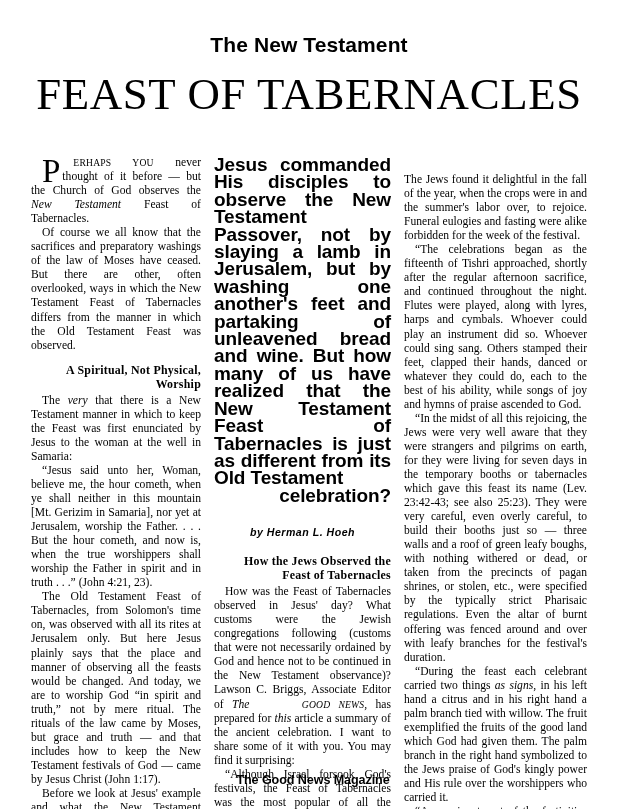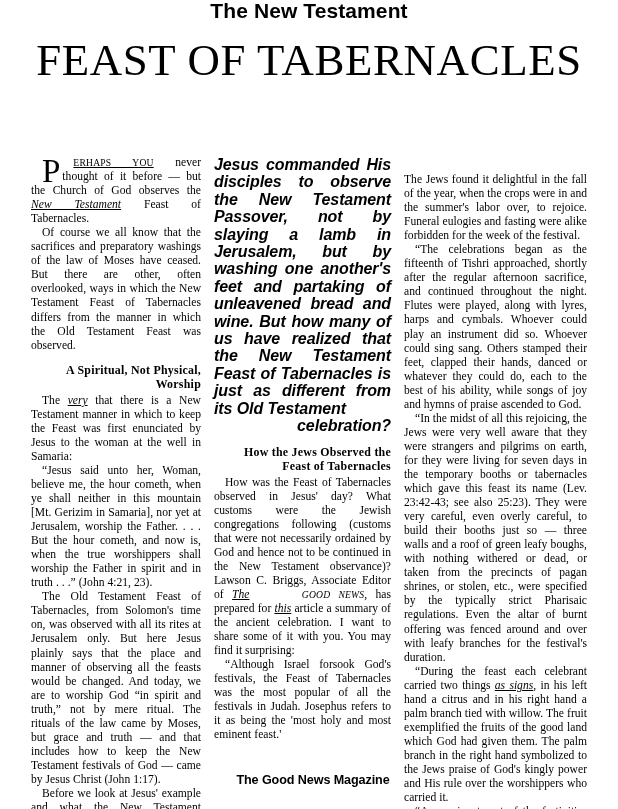--- a/index.html
+++ b/index.html
@@ -17,20 +17,21 @@
   .page {
     position: relative;
     width: 618px;
     height: 809px;
     box-sizing: border-box;
     padding: 0;
   }
 
   
   .masthead {
+    padding-top: 34px;
     text-align: center;
   }
   .kicker {
     font-family: "Liberation Sans", "DejaVu Sans", sans-serif;
     font-weight: bold;
     font-size: 21px;
     letter-spacing: 0.1px;
     line-height: 1;
     margin: 0;
   }
@@ -68,37 +69,36 @@
     margin: 0;
     font-size: 11.6px;
     line-height: 14.05px;
     text-align: justify;
     text-indent: 11px;
     hyphens: auto;
     -webkit-hyphens: auto;
     word-spacing: 0.1px;
   }
   p.body.noindent { text-indent: 0; margin-top: 17px; }
-  p.body i, p.body em { font-style: italic; text-decoration: underline; }
+  p.body i, p.body em { font-style: italic; }
 
   .dropcap-para {
     text-indent: 0;
   }
   .dropcap {
     float: left;
     font-size: 33px;
     line-height: 26px;
     padding: 1px 2px 0 0;
     margin-top: 1px;
     font-family: "Liberation Serif", "DejaVu Serif", serif;
   }
   .smallcaps {
     font-size: 9.6px;
     letter-spacing: 0.2px;
-    text-decoration: underline;
   }
   .scitalic {
     font-style: italic;
     font-size: 9.6px;
     letter-spacing: 0.2px;
     margin-left: 44px;
   }
 
   
   h2.subhead {
@@ -107,22 +107,21 @@
     text-align: right;
     line-height: 14px;
     margin: 10px 0 3px 0;
     letter-spacing: 0.25px;
   }
 
   
   .pullquote {
     font-family: "Liberation Sans", "DejaVu Sans", sans-serif;
     font-weight: bold;
-    font-style: italic;
-    font-size: 16px;
+    font-size: 19px;
     line-height: 17.4px;
     text-align: justify;
     margin: 0;
     letter-spacing: -0.1px;
   }
   .pullquote .last-line {
     display: block;
     text-align: right;
   }
   .byline {
@@ -174,20 +173,21 @@
 
       <p class="body">The Old Testament Feast of Tabernacles, from Solomon's time on, was observed with all its rites at Jerusalem only. But here Jesus plainly says that the place and manner of observing all the feasts would be changed. And today, we are to worship God “in spirit and truth,” not by mere ritual. The rituals of the law came by Moses, but grace and truth — and that includes how to keep the New Testament festivals of God — came by Jesus Christ (John 1:17).</p>
 
       <p class="body">Before we look at Jesus' example and what the New Testament reveals about keeping the Feast of Tabernacles, we need to acquaint ourselves with some of the customs that surrounded the observance of the Jews' Feast of Tabernacles under the Old Covenant. Remember, John, in his account of the</p>
     </div>
 
     <div class="col col-2">
 
       <div class="pullquote"><span>Jesus commanded His disciples to observe the New Testament Passover, not by slaying a lamb in Jerusalem, but by washing one another's feet and partaking of unleavened bread and wine. But how many of us have realized that the New Testament Feast of Tabernacles is just as different from its Old Testament</span><span class="last-line">celebration?</span></div>
 
+      <div class="byline">by Herman L. Hoeh</div>
 
 
       <h2 class="subhead">How the Jews Observed the Feast of Tabernacles</h2>
 
       <p class="body"><span>How was the Feast of Tabernacles observed in Jesus' day? What customs were the Jewish congregations following (customs that were not necessarily ordained by God and hence not to be continued in the New Testament observance)? Lawson C. Briggs, Associate Editor of </span><i>The</i><span> </span><span class="scitalic">GOOD NEWS</span><span>, has prepared for </span><i>this</i><span> article a summary of the ancient celebration. I want to share some of it with you. You may find it surprising:</span></p>
 
       <p class="body">“Although Israel forsook God's festivals, the Feast of Tabernacles was the most popular of all the festivals in Judah. Josephus refers to it as being the 'most holy and most eminent feast.'</p>
     </div>
 
     <div class="col col-3">

